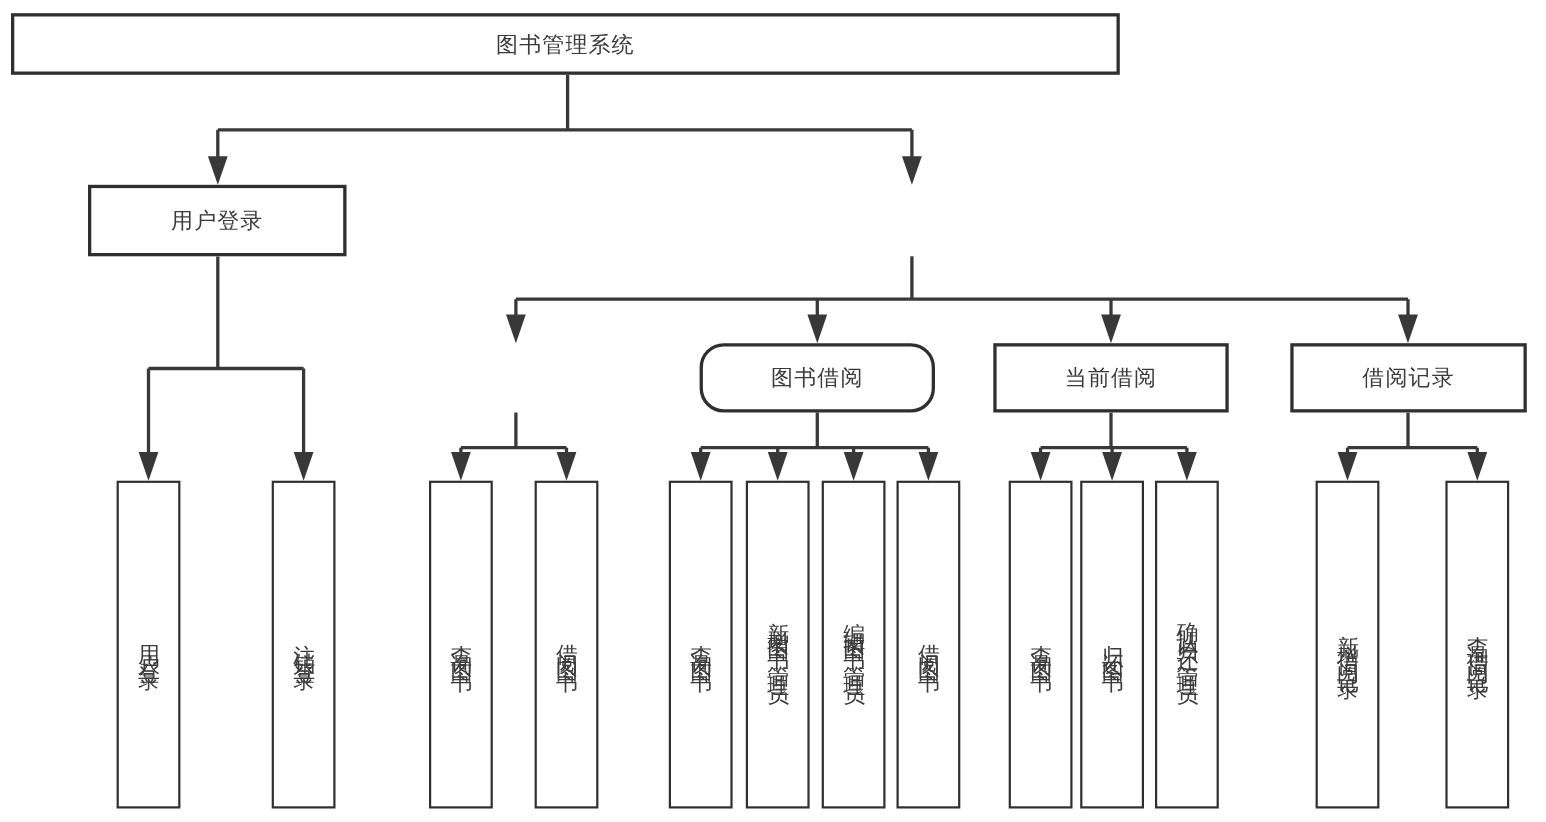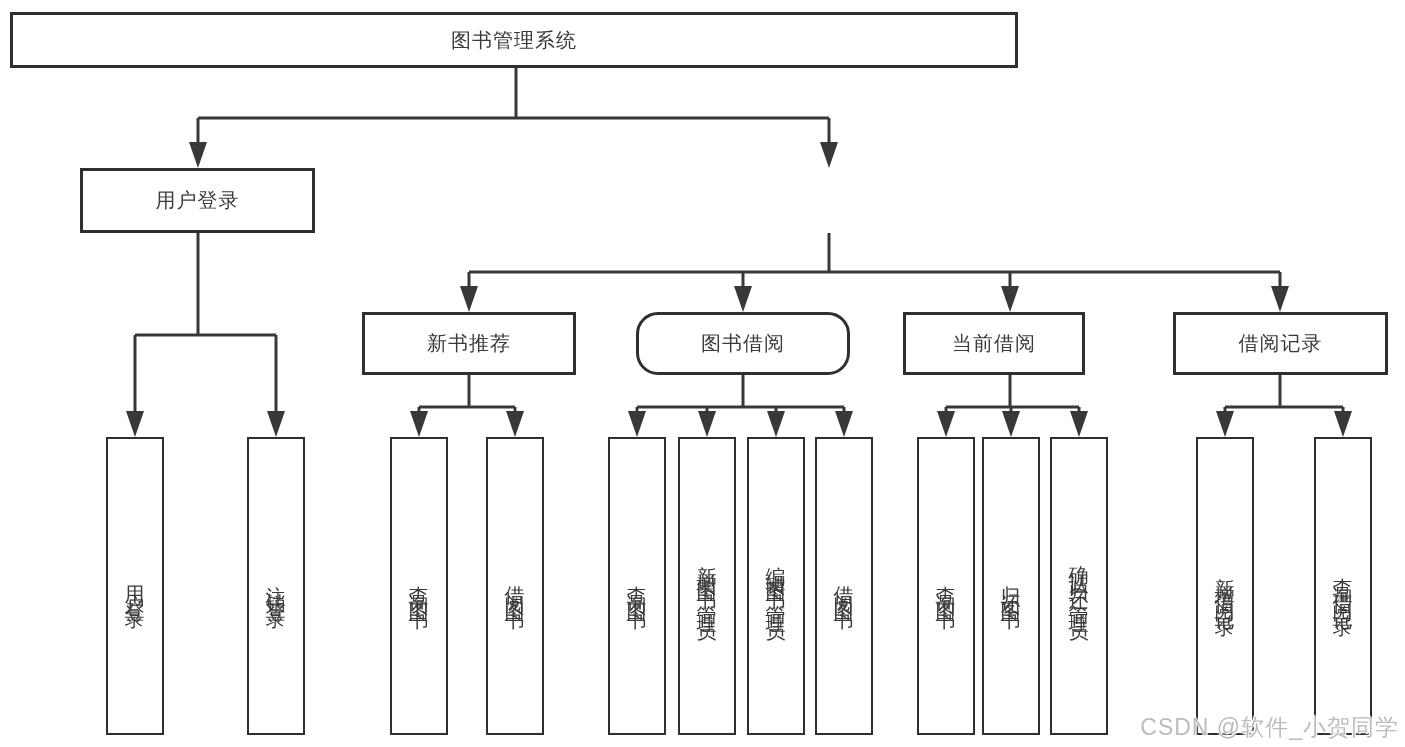--- a/index.html
+++ b/index.html
@@ -104,27 +104,24 @@
   </svg>
 
   <div class="node" style="left:10px;top:12px;width:1008px;height:56px;">
     <span>图书管理系统</span>
   </div>
 
   <div class="node" style="left:80px;top:168px;width:235px;height:65px;">
     <span>用户登录</span>
   </div>
 
-  <div class="node" style="left:362px;top:312px;width:214px;height:63px;">
-    <span>新书推荐</span>
-  </div>
   <div class="node" style="left:636px;top:312px;width:214px;height:63px;border-radius:22px;">
     <span>图书借阅</span>
   </div>
-  <div class="node" style="left:903px;top:312px;width:182px;height:63px;">
+  <div class="node" style="left:903px;top:312px;width:214px;height:63px;">
     <span>当前借阅</span>
   </div>
   <div class="node" style="left:1173px;top:312px;width:215px;height:63px;">
     <span>借阅记录</span>
   </div>
 
   <div class="node vnode" style="left:106px;top:437px;width:58px;height:298px;">
     <span>用户登录</span>
   </div>
   <div class="node vnode" style="left:247px;top:437px;width:58px;height:298px;">
@@ -161,14 +158,13 @@
     <span>确认归还（管理员）</span>
   </div>
 
   <div class="node vnode" style="left:1196px;top:437px;width:58px;height:298px;">
     <span>新增借阅记录</span>
   </div>
   <div class="node vnode" style="left:1314px;top:437px;width:58px;height:298px;">
     <span>查询借阅记录</span>
   </div>
 
-  <div class="watermark">CSDN @软件_小贺同学</div>
 </div>
 
 </body></html>

